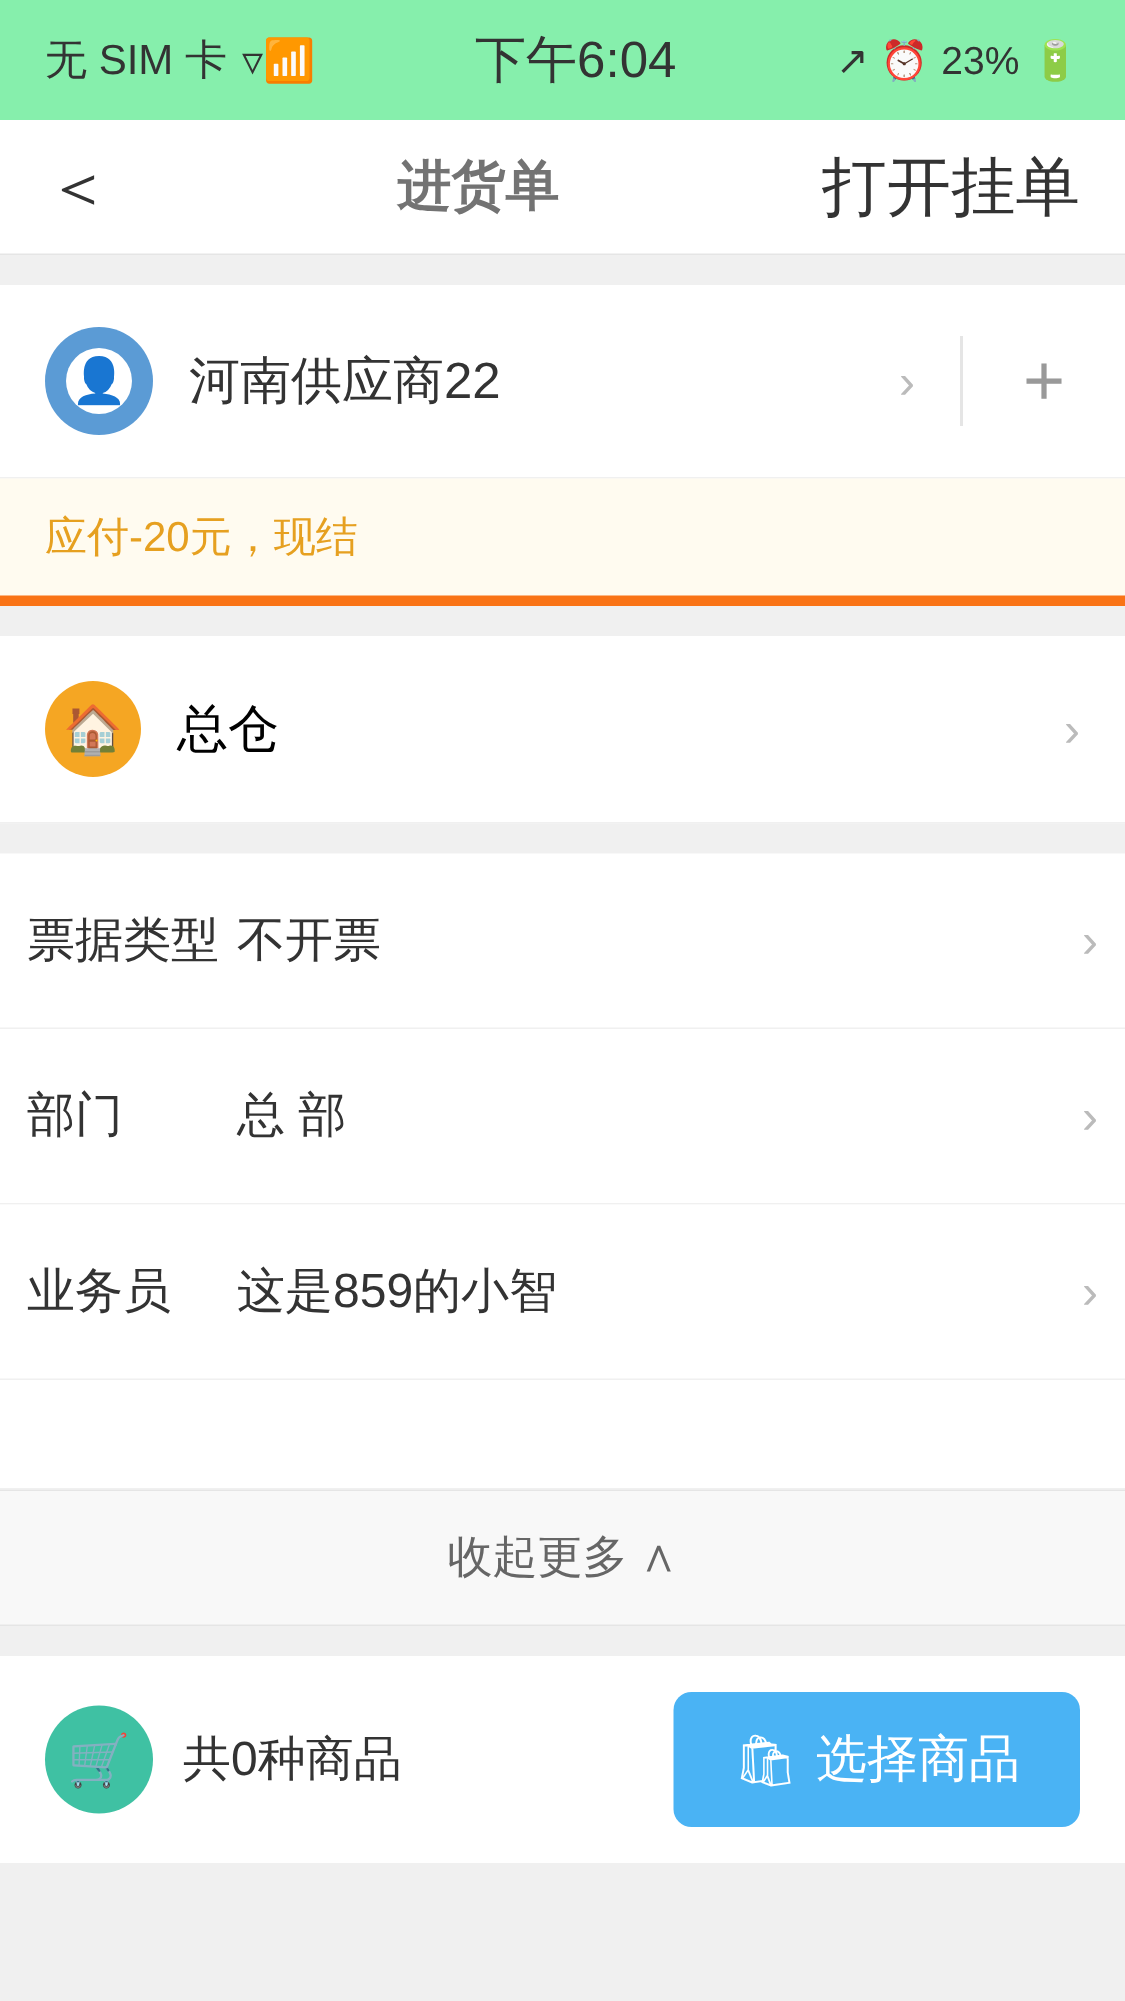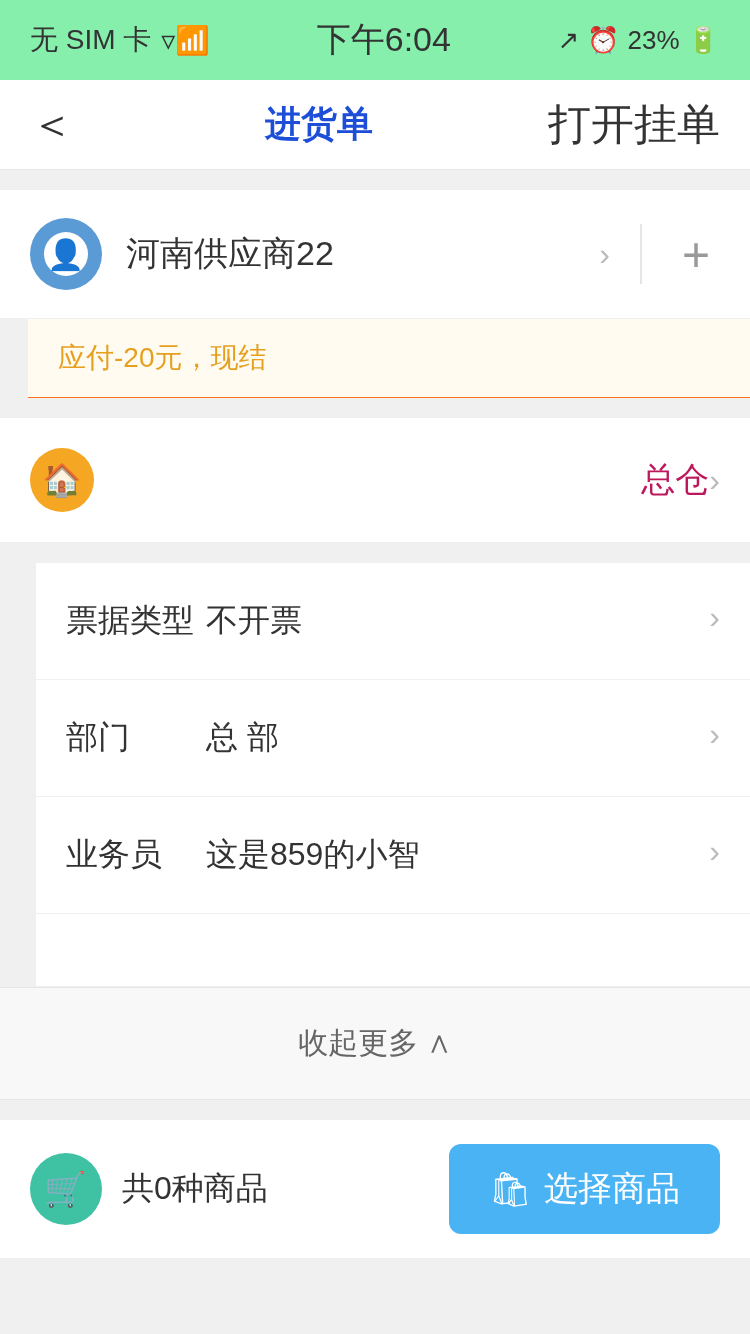--- a/index.html
+++ b/index.html
@@ -42,21 +42,21 @@
     }
     .nav-back {
       font-size: 44px;
       color: #333;
       cursor: pointer;
       width: 60px;
     }
     .nav-title {
       font-size: 36px;
       font-weight: 600;
-      color: #1d4ed8;
+      color: #737373;
     }
     .nav-action {
       font-size: 43px;
       color: #333;
       cursor: pointer;
     }
 
     
     .section-gap {
       height: 20px;
@@ -118,22 +118,21 @@
       cursor: pointer;
       padding: 0 10px;
     }
 
     
     .notice-banner {
       background: #fffbf0;
       padding: 20px 30px;
       font-size: 28px;
       color: #e6a020;
-      border-bottom: 1px solid #f97316;
-      margin-left: 28px;
+      border-bottom: 7px solid #f97316;
     }
 
     
     .warehouse-row {
       background: #fff;
       display: flex;
       align-items: center;
       padding: 30px 30px;
       border-bottom: 1px solid #f0f0f0;
     }
@@ -145,32 +144,30 @@
       display: flex;
       align-items: center;
       justify-content: center;
       margin-right: 24px;
       font-size: 32px;
       flex-shrink: 0;
     }
     .warehouse-name {
       flex: 1;
       font-size: 34px;
-      color: #be185d;
-      text-align: right;
+      color: #000000;
     }
 
     
     .form-row {
       background: #fff;
       display: flex;
-      align-items: flex-start;
-      padding: 36px 30px;
+      align-items: center;
+      padding: 36px 18px;
       border-bottom: 1px solid #f0f0f0;
-      margin-left: 36px;
     }
     .form-label {
       font-size: 32px;
       color: #333;
       width: 140px;
       flex-shrink: 0;
     }
     .form-value {
       flex: 1;
       font-size: 32px;
@@ -182,21 +179,21 @@
       color: #ccc;
     }
     .form-row .chevron {
       margin-left: 10px;
     }
 
     
     .collapse-btn {
       background: #f8f8f8;
       text-align: center;
-      padding: 35px;
+      padding: 24px;
       font-size: 30px;
       color: #666;
       cursor: pointer;
       border-top: 1px solid #e5e5e5;
       border-bottom: 1px solid #e5e5e5;
     }
 
     
     .product-bar {
       background: #fff;

